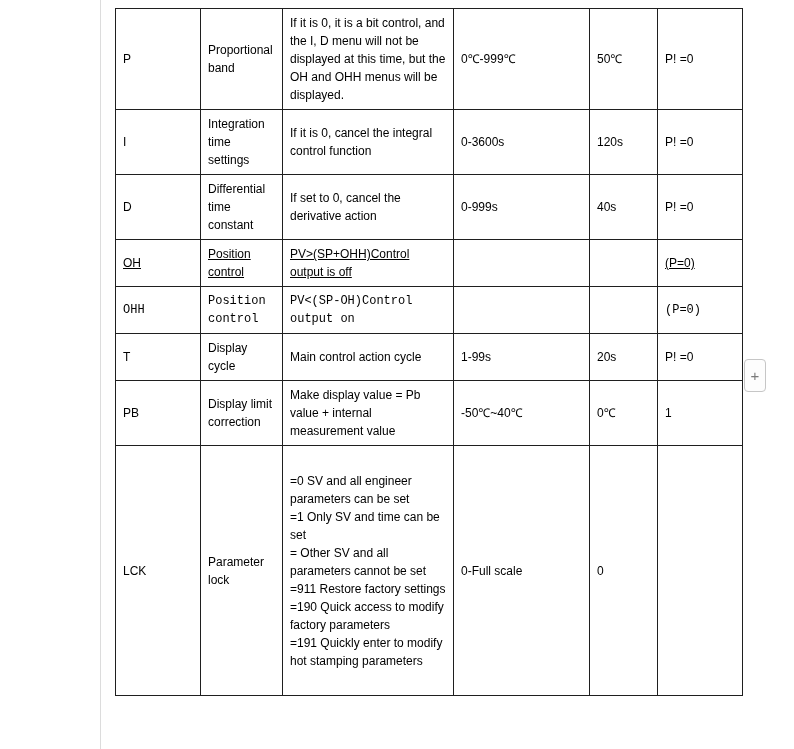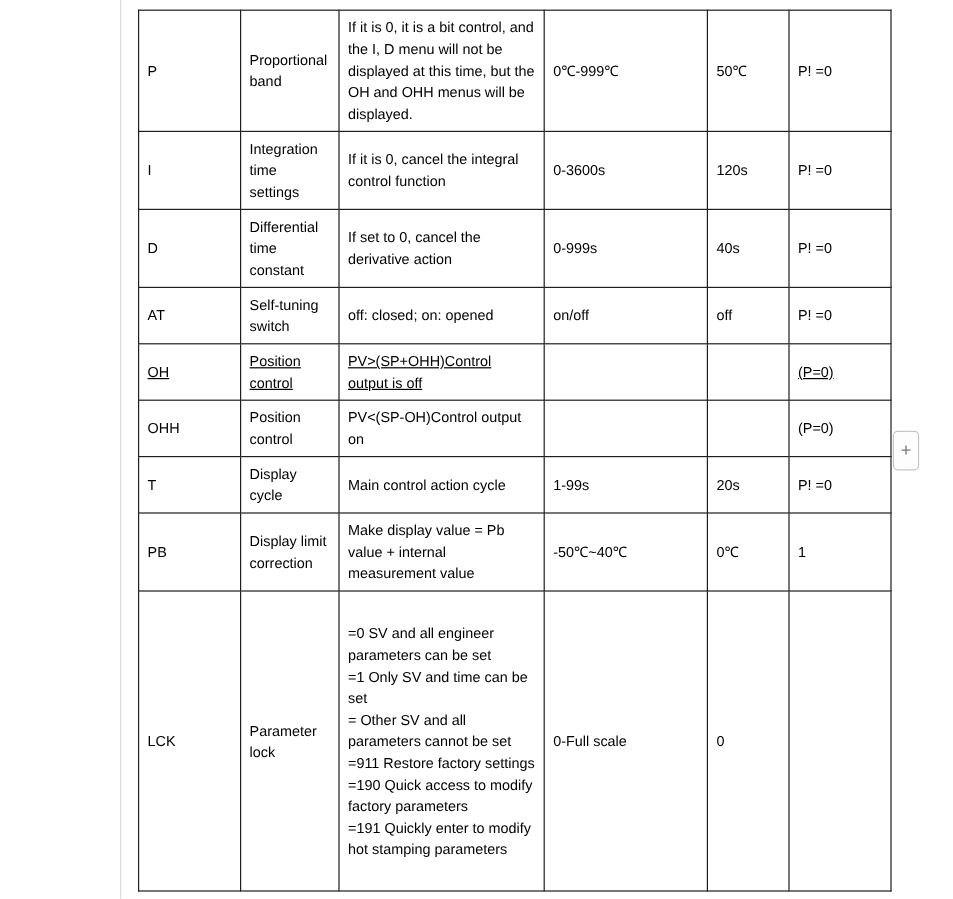--- a/index.html
+++ b/index.html
@@ -33,21 +33,21 @@
     word-wrap: break-word;
     overflow: hidden;
   }
   td.desc { white-space: pre-line; margin-top: 45px; }
   tr.row-p   { height: 99px; }
   tr.row-i   { height: 63px; }
   tr.row-d   { height: 63px; }
   tr.row-ar  { height: 32px; }
   tr.row-at  { height: 41px; }
   tr.row-oh  { height: 42px; text-decoration: underline; }
-  tr.row-ohh { height: 43px; }
+  tr.row-ohh { height: 43px; font-family: Liberation Mono, monospace; }
   tr.row-t   { height: 42px; }
   tr.row-pb  { height: 63px; }
   tr.row-lck { height: 250px; }
   .plus-btn {
     position: absolute;
     left: 744px; top: 359px;
     width: 22px; height: 33px;
     background: #fdfdfd;
     border: 1px solid #c6c6c6;
     border-radius: 4px;
@@ -92,28 +92,20 @@
       <td>P! =0</td>
     </tr>
     <tr class="row-d">
       <td>D</td>
       <td>Differential time constant</td>
       <td class="desc">If set to 0, cancel the derivative action</td>
       <td>0-999s</td>
       <td>40s</td>
       <td>P! =0</td>
     </tr>
-    <tr class="row-at">
-      <td>AT</td>
-      <td>Self-tuning switch</td>
-      <td class="desc">off: closed; on: opened</td>
-      <td>on/off</td>
-      <td>off</td>
-      <td>P! =0</td>
-    </tr>
     <tr class="row-oh">
       <td>OH</td>
       <td>Position control</td>
       <td class="desc">PV&gt;(SP+OHH)Control output is off</td>
       <td></td>
       <td></td>
       <td>(P=0)</td>
     </tr>
     <tr class="row-ohh">
       <td>OHH</td>

